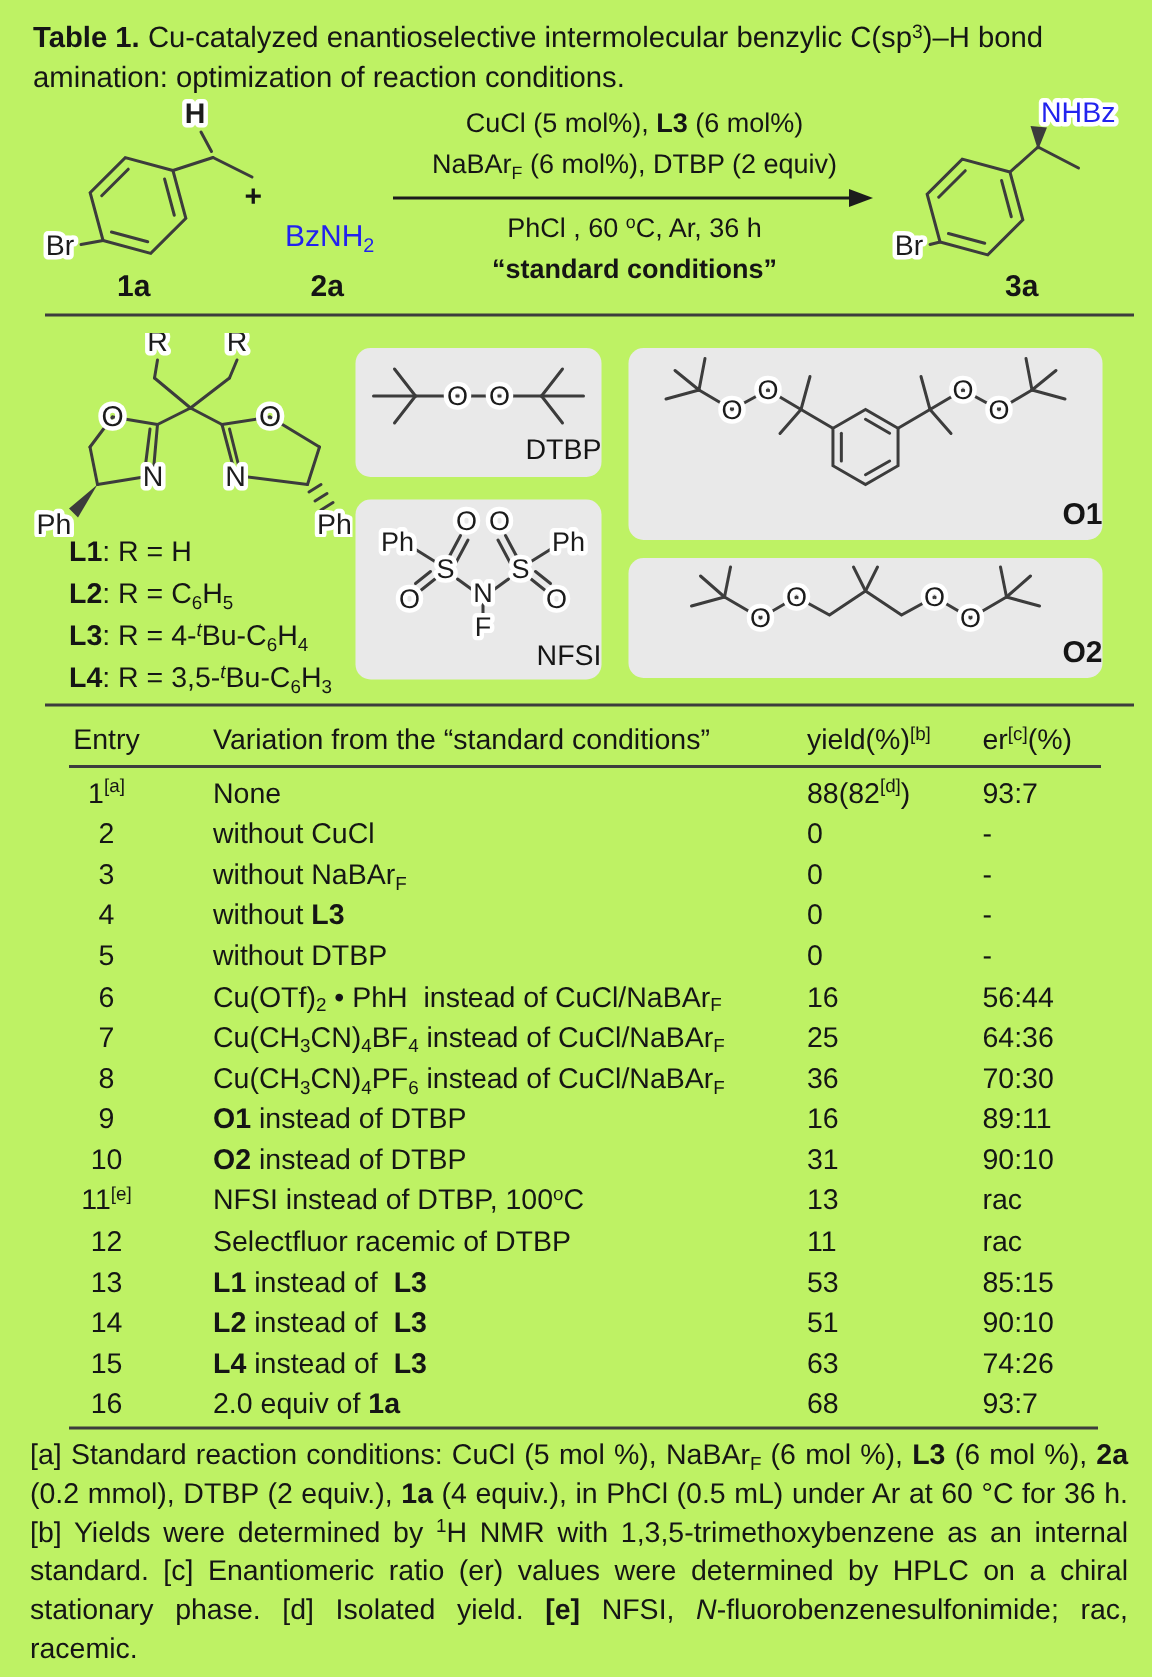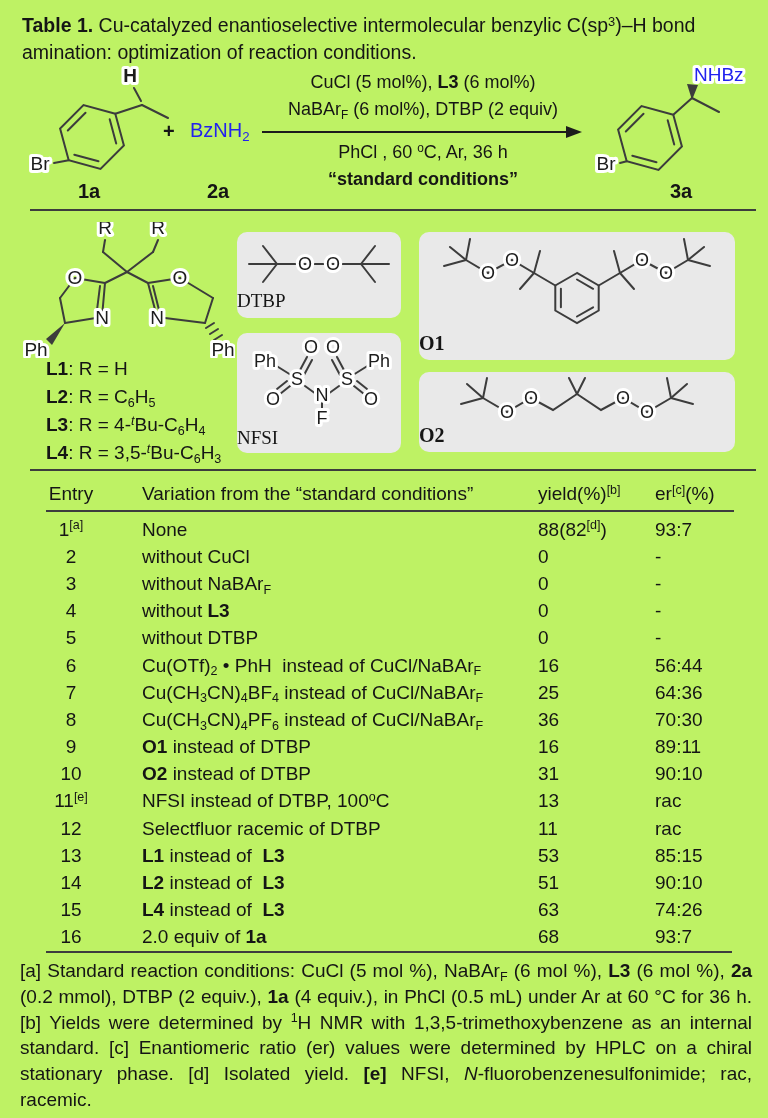--- a/index.html
+++ b/index.html
@@ -7,25 +7,25 @@
   }
   *{margin:0;padding:0;box-sizing:border-box;}
   body{font-family:"Liberation Sans","DejaVu Sans",sans-serif;background:#fff;color:var(--text);}
   .page{position:relative;width:768px;height:1118px;background:#bef264;overflow:hidden;}
   sup{font-size:0.66em;vertical-align:baseline;position:relative;top:-0.5em;line-height:0;}
   sub{font-size:0.66em;vertical-align:baseline;position:relative;top:0.3em;line-height:0;}
   .abs{position:absolute;}
   .title{left:22px;top:12px;width:738px;font-size:19.5px;line-height:27px;}
   .rule{background:var(--rule);height:2px;}
   .cmpd-label{font-weight:bold;font-size:20px;}
-  .blue{color:var(--accent_blue);}
+  .blue{color:var(--accent_blue);margin-top:28px;}
   .cond{width:330px;text-align:center;font-size:18px;line-height:24px;white-space:nowrap;}
   .cond.b{font-weight:bold;}
   .graybox{background:var(--box_gray);border-radius:10px;position:absolute;}
-  .box-label{position:absolute;width:100%;text-align:left;font-size:19px;font-family:Liberation Serif, serif;}
+  .box-label{position:absolute;width:100%;text-align:right;font-size:19px;}
   .box-label.b{font-weight:bold;font-size:20px;}
   .ligand-line{position:absolute;left:46px;font-size:19px;height:26px;white-space:nowrap;}
   
   .thead,.trow{position:relative;display:flex;align-items:center;padding-left:36px;font-size:19px;}
   .thead{height:32px;}
   .trow{height:27.2px;}
   .c-entry{width:70px;margin-right:36px;text-align:center;flex:none;}
   .c-variation{width:396px;flex:none;white-space:nowrap;}
   .c-yield{width:117px;flex:none;}
   .c-er{flex:1;}

